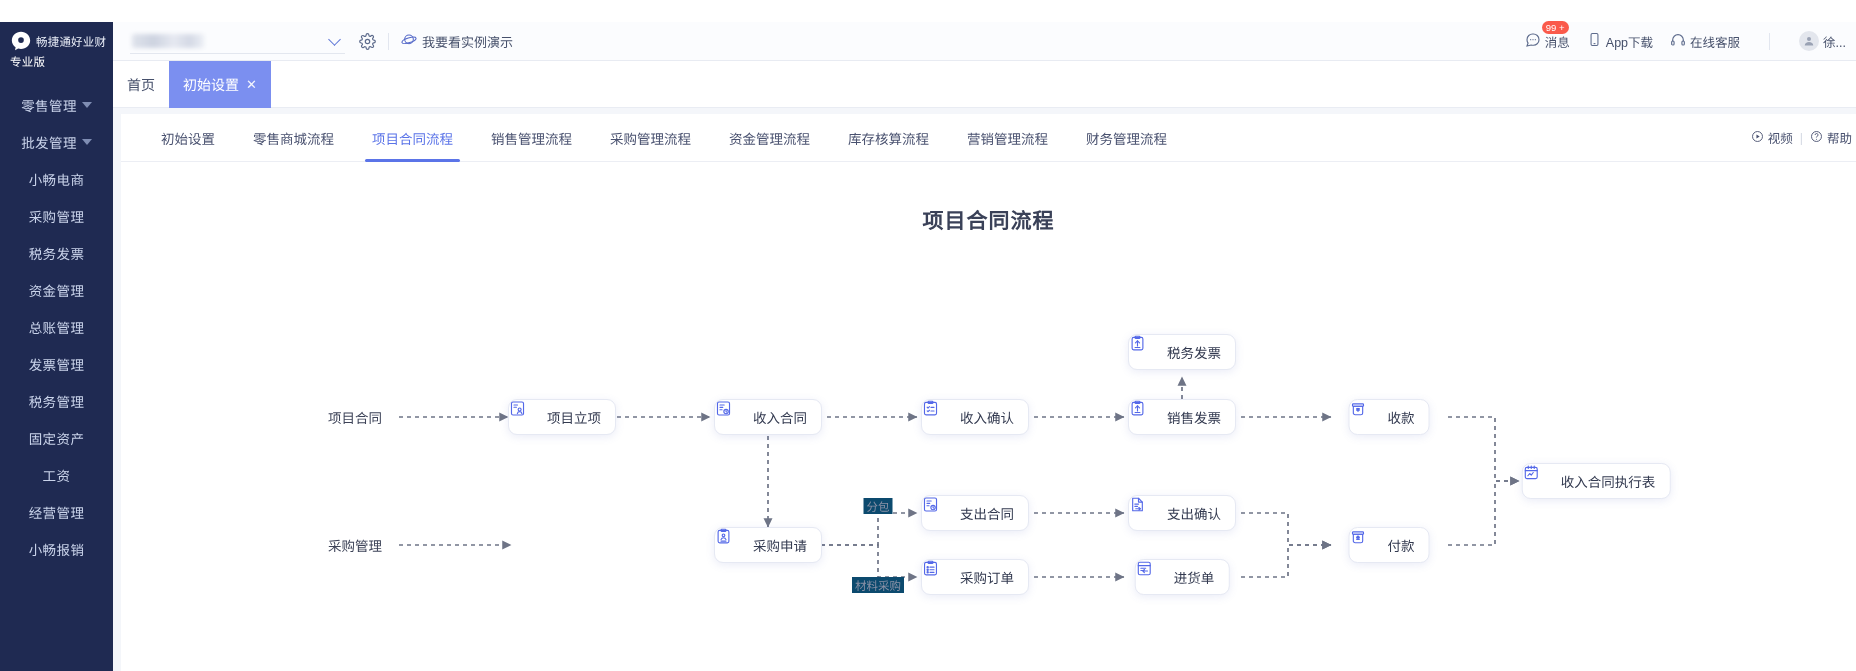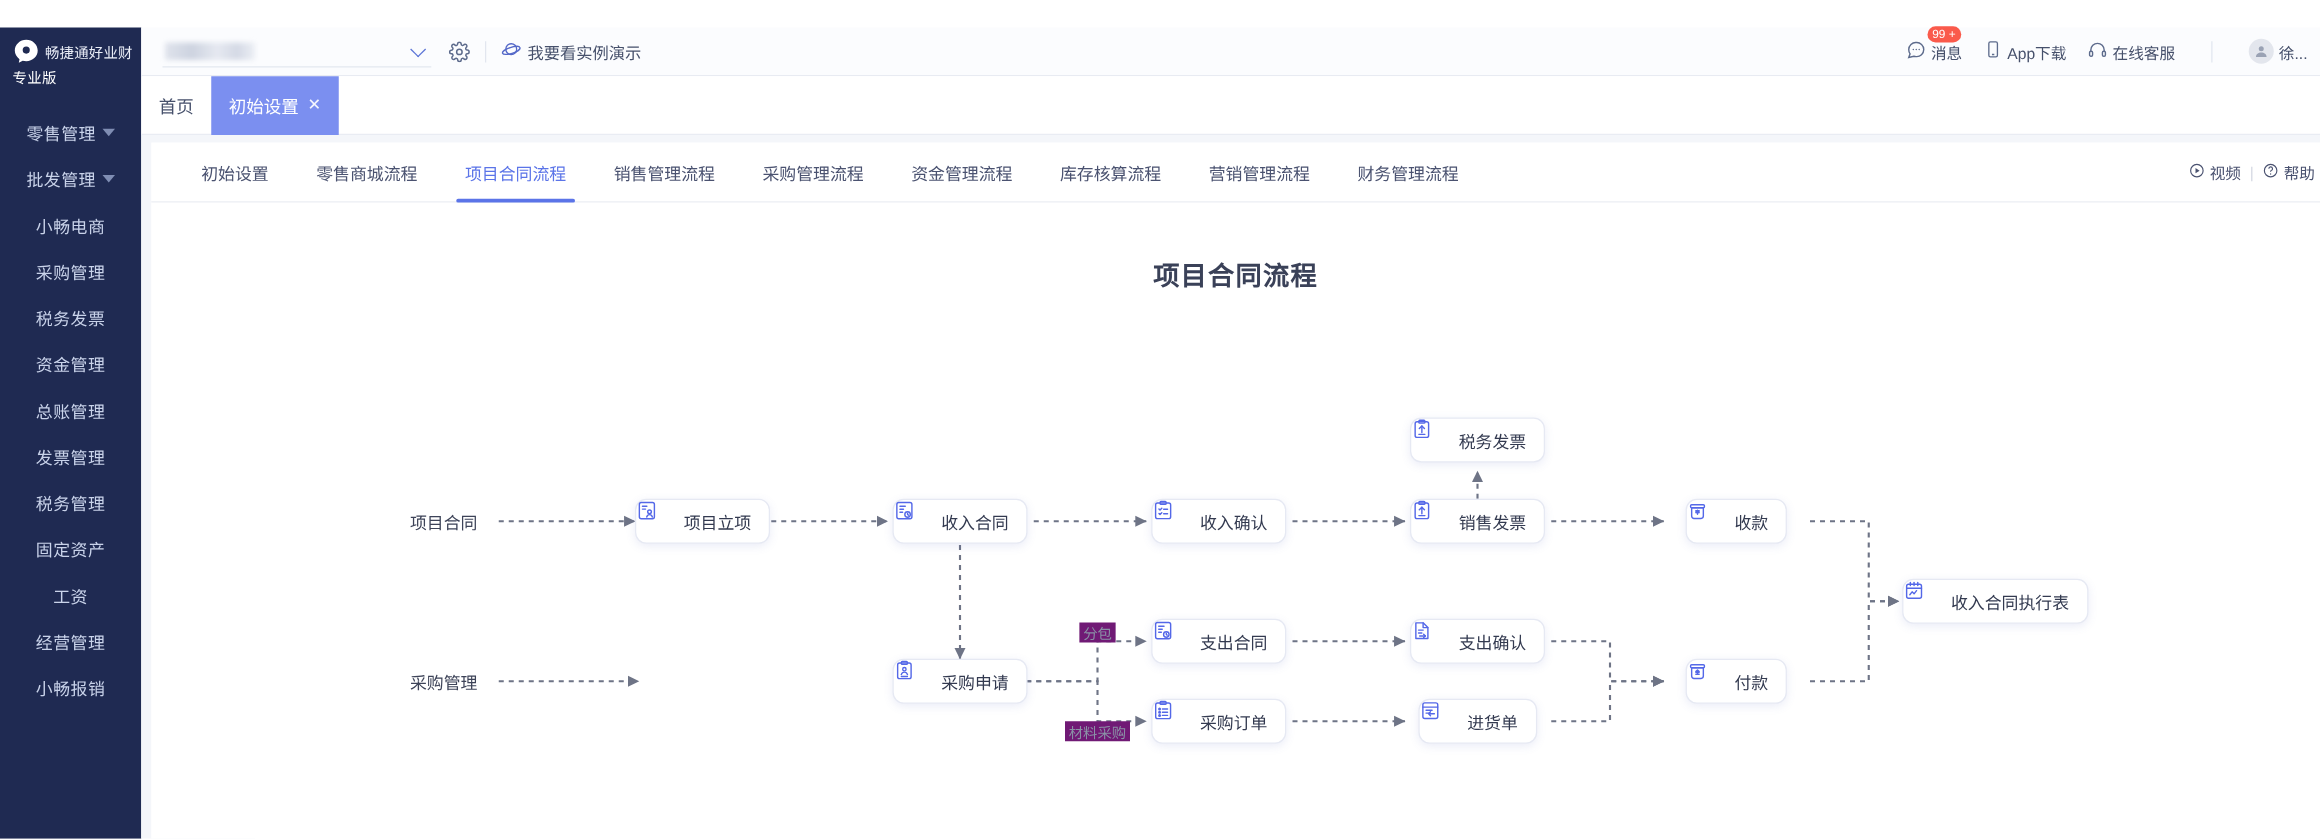--- a/index.html
+++ b/index.html
@@ -160,21 +160,21 @@
   }
   .node .ico { display: flex; width: 17px; height: 17px; flex: 0 0 auto; }
 
   .swim-label {
     position: absolute; transform: translate(-50%,-50%);
     font-size: 13.5px; color: #3d4358; white-space: nowrap;
   }
   .edge-label {
     position: absolute; transform: translate(-50%,-50%);
     font-size: 11.5px; color: #8a91a6; white-space: nowrap;
-    background: #701a75; padding: 0 3px;
+    background: #0c4a6e; padding: 0 3px;
   }
 </style>
 </head>
 <body>
 
 <div class="app">
 
   <aside class="sidebar">
     <div class="logo-wrap">
       <div class="logo-row">

